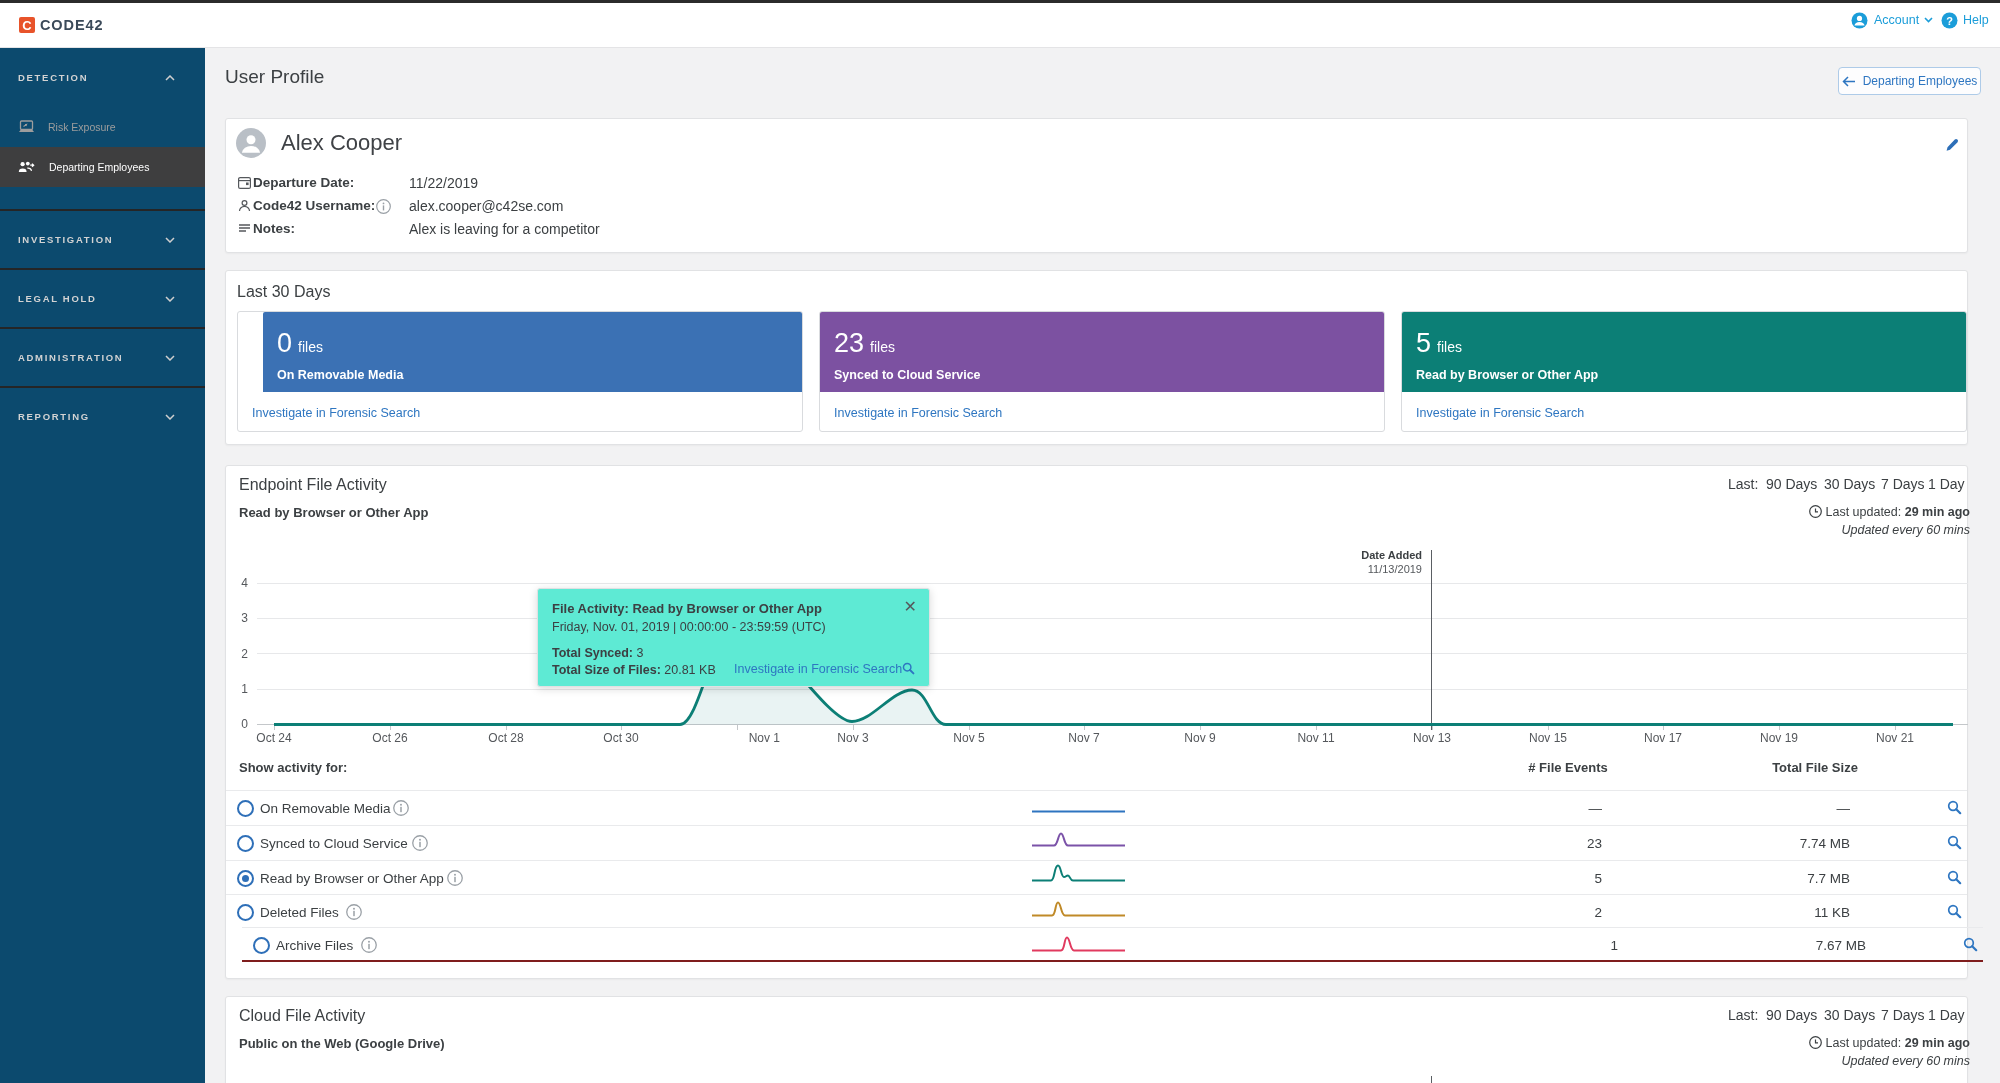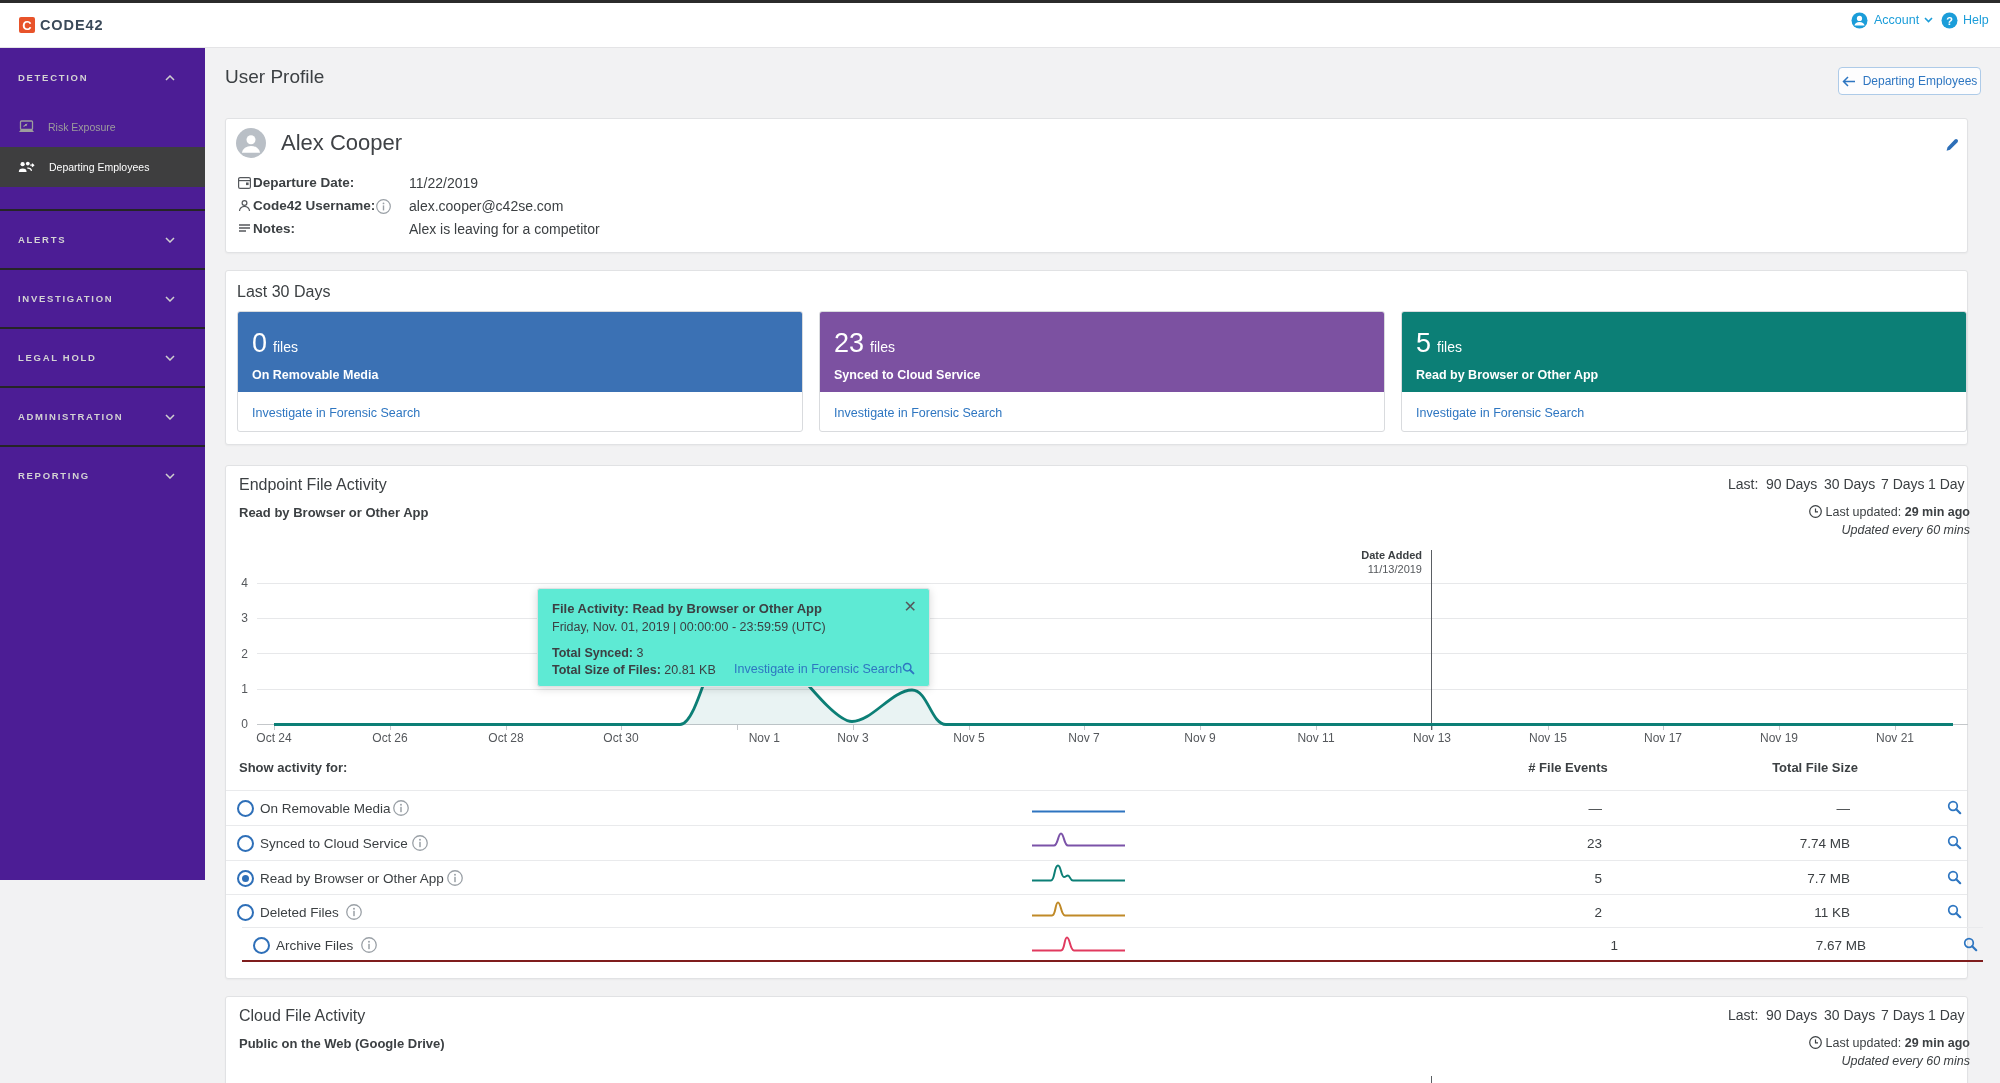--- a/index.html
+++ b/index.html
@@ -9,21 +9,21 @@
 .card { position:absolute; left:225px; width:1743px; background:#fff; border:1px solid #e1e2e4; border-radius:3px; box-shadow:0 1px 2px rgba(0,0,0,0.04); }
 .blue { color:#2e76c1; }
 
 #topstrip { position:absolute; left:0; top:0; width:2000px; height:3px; background:#2b2b2b; z-index:30; }
 #header { position:absolute; left:0; top:3px; width:2000px; height:45px; background:#fff; border-bottom:1px solid #e4e4e6; z-index:29; }
 #logo { position:absolute; left:19px; top:14px; display:flex; align-items:flex-start; }
 #logobox { width:16px; height:16px; background:#e8532a; border-radius:2px; display:flex; align-items:center; justify-content:center; color:#fff; font-weight:bold; font-size:13px; line-height:1; }
 #logotext { margin-left:5px; font-size:14.5px; font-weight:bold; color:#3b4a59; letter-spacing:0.9px; line-height:16px; }
 .navitem { position:absolute; top:0; height:34px; display:flex; align-items:center; color:#1b9dd9; font-size:12.5px; }
 
-#sidebar { position:absolute; left:0; top:48px; width:205px; height:832px; background:#4c1d95; z-index:20; }
+#sidebar { position:absolute; left:0; top:48px; width:205px; height:1035px; background:#0c4a6e; z-index:20; }
 .navsec { position:relative; height:59px; border-top:2px solid #252526; display:flex; align-items:center; padding:0 18px; color:#d3d3d3; font-size:9.5px; font-weight:bold; letter-spacing:1.7px; }
 .navsec .chev, #dethead .chev { position:absolute; right:30px; }
 #dethead { position:relative; height:59px; display:flex; align-items:center; padding:0 18px; color:#d3d3d3; font-size:9.5px; font-weight:bold; letter-spacing:1.7px; }
 .navitm { position:relative; height:40px; display:flex; align-items:center; padding-left:18px; color:#9d9d9d; font-size:10.5px; }
 .navitm.sel { background:#3e3e3f; color:#fff; }
 .navitm svg { margin-right:13px; }
 #navspacer { height:22px; }
 
 #pagetitle { position:absolute; left:225px; top:66px; font-size:19px; color:#3c4043; }
 #backbtn { position:absolute; left:1838px; top:67px; width:143px; height:28px; white-space:nowrap; font-size:12px; background:#fdfdfe; border:1px solid #aecbe8; border-radius:4px; color:#2e76c1; display:flex; align-items:center; justify-content:center; }
@@ -124,25 +124,20 @@
     <svg width="18" height="14" viewBox="0 0 18 14">
         <circle cx="4.6" cy="4.2" r="2.1" fill="#fff"></circle>
         <circle cx="9.8" cy="3.6" r="1.9" fill="#fff"></circle>
         <path d="M0.8 12 a3.9 3.4 0 0 1 7.8 0 z" fill="#fff"></path>
         <path d="M9.3 8.2 a3.4 3 0 0 1 4.2 2.6" stroke="#fff" stroke-width="1.3" fill="none"></path>
         <path d="M12.2 5.2 h3.4 M14 3.6 l1.7 1.6 -1.7 1.6" stroke="#fff" stroke-width="1.2" fill="none"></path>
       </svg>
     Departing Employees
   </div>
   <div id="navspacer"></div>
-  <div class="navsec">ALERTS
-    <svg class="chev" width="10" height="6" viewBox="0 0 10 6">
-        <path d="M1 1 L5 5 L9 1" stroke="#cfcfcf" stroke-width="1.5" fill="none"></path>
-      </svg>
-  </div>
   <div class="navsec">INVESTIGATION
     <svg class="chev" width="10" height="6" viewBox="0 0 10 6">
         <path d="M1 1 L5 5 L9 1" stroke="#cfcfcf" stroke-width="1.5" fill="none"></path>
       </svg>
   </div>
   <div class="navsec">LEGAL HOLD
     <svg class="chev" width="10" height="6" viewBox="0 0 10 6">
         <path d="M1 1 L5 5 L9 1" stroke="#cfcfcf" stroke-width="1.5" fill="none"></path>
       </svg>
   </div>
@@ -191,21 +186,21 @@
       <path d="M1 3 H12 M1 6 H12 M1 9 H8" stroke="#55585c" stroke-width="1.3"></path>
     </svg></div>
 <div class="prow plabel" style="left:253px; top:221px;">Notes:</div>
 <div class="pval" style="top:221px;">Alex is leaving for a competitor</div>
 <div class="abs" style="left:1944px; top:137px;"><svg width="16" height="16" viewBox="0 0 16 16">
       <path d="M10.8 2.4 a2 2 0 0 1 2.8 2.8 L6.0 12.8 L2.6 13.7 L3.5 10.3 Z" fill="#2d6fb8"></path>
     </svg></div>
 
 <div class="card" id="card2"></div>
 <div id="l30title">Last 30 Days</div>
-<div class="tile" style="left:237px;">
+<div class="tile" style="left:237px;padding-left:25px;">
   <div class="tilehead" style="background:#3b71b4;"><span class="tilenum">0<span class="fl">files</span></span><div class="tilesub">On Removable Media</div></div>
   <div class="tilelink">Investigate in Forensic Search</div>
 </div>
 <div class="tile" style="left:819px;">
   <div class="tilehead" style="background:#7c51a1;"><span class="tilenum">23<span class="fl">files</span></span><div class="tilesub">Synced to Cloud Service</div></div>
   <div class="tilelink">Investigate in Forensic Search</div>
 </div>
 <div class="tile" style="left:1401px;">
   <div class="tilehead" style="background:#0c7f76;"><span class="tilenum">5<span class="fl">files</span></span><div class="tilesub">Read by Browser or Other App</div></div>
   <div class="tilelink">Investigate in Forensic Search</div>

